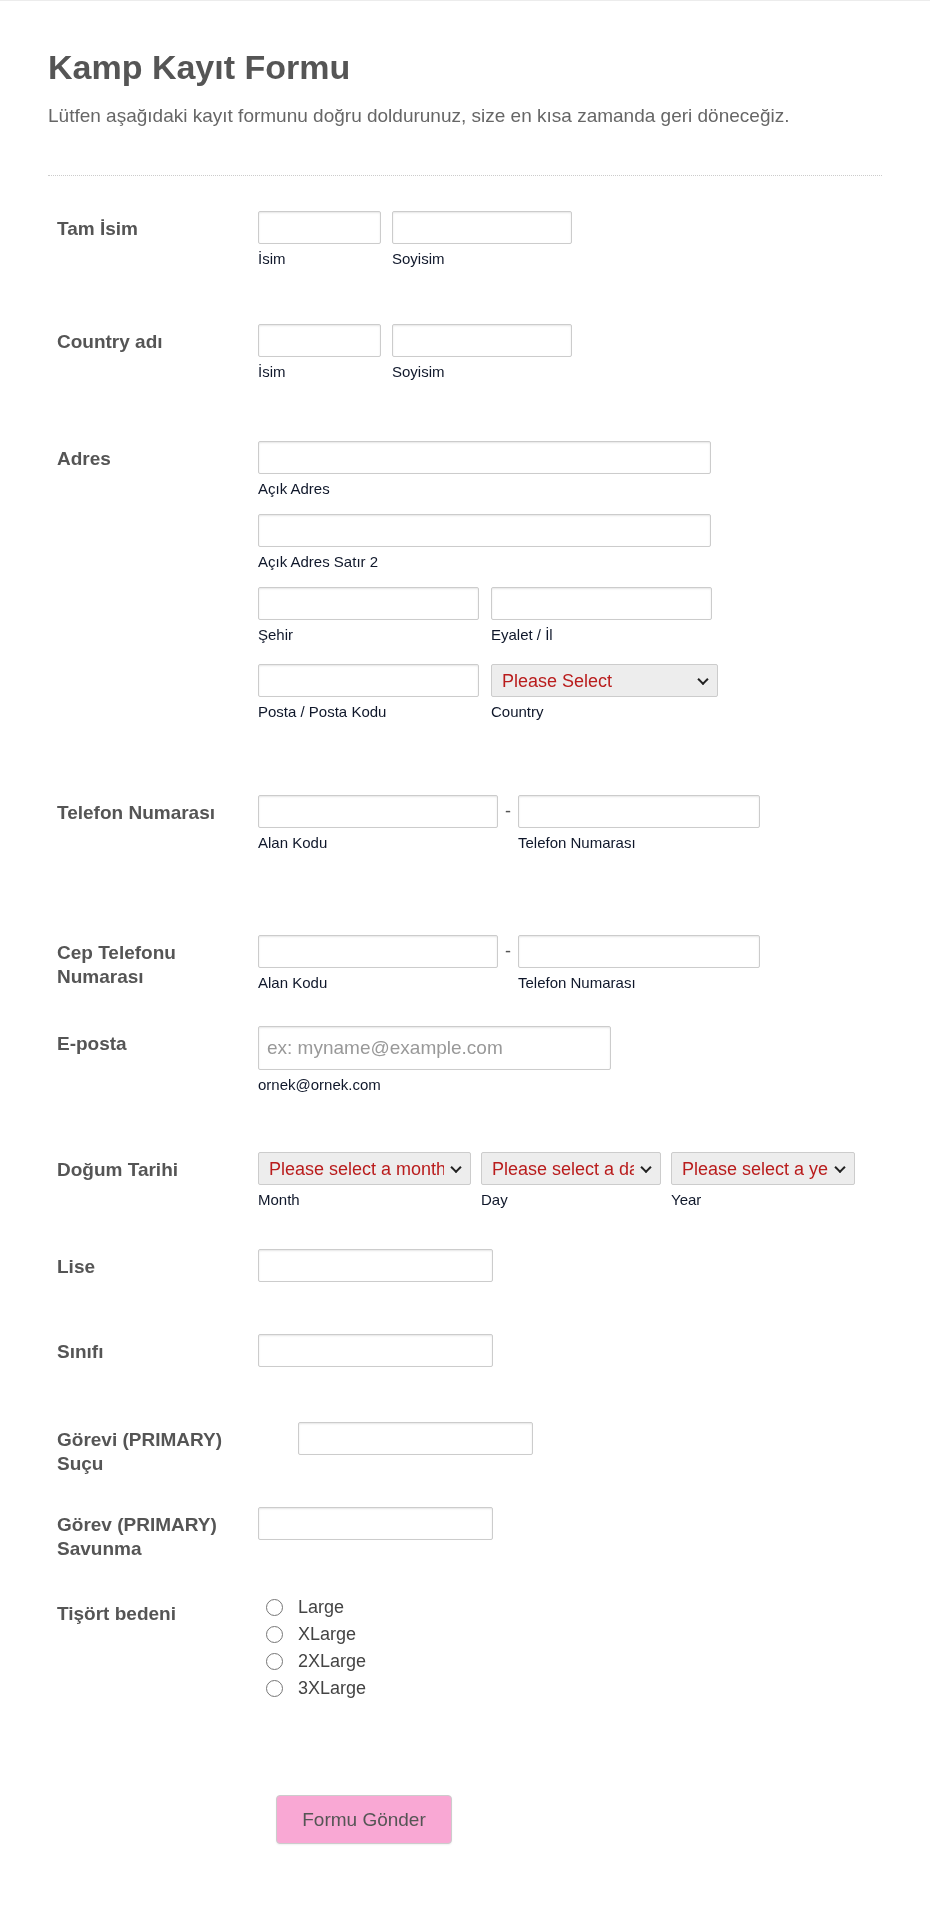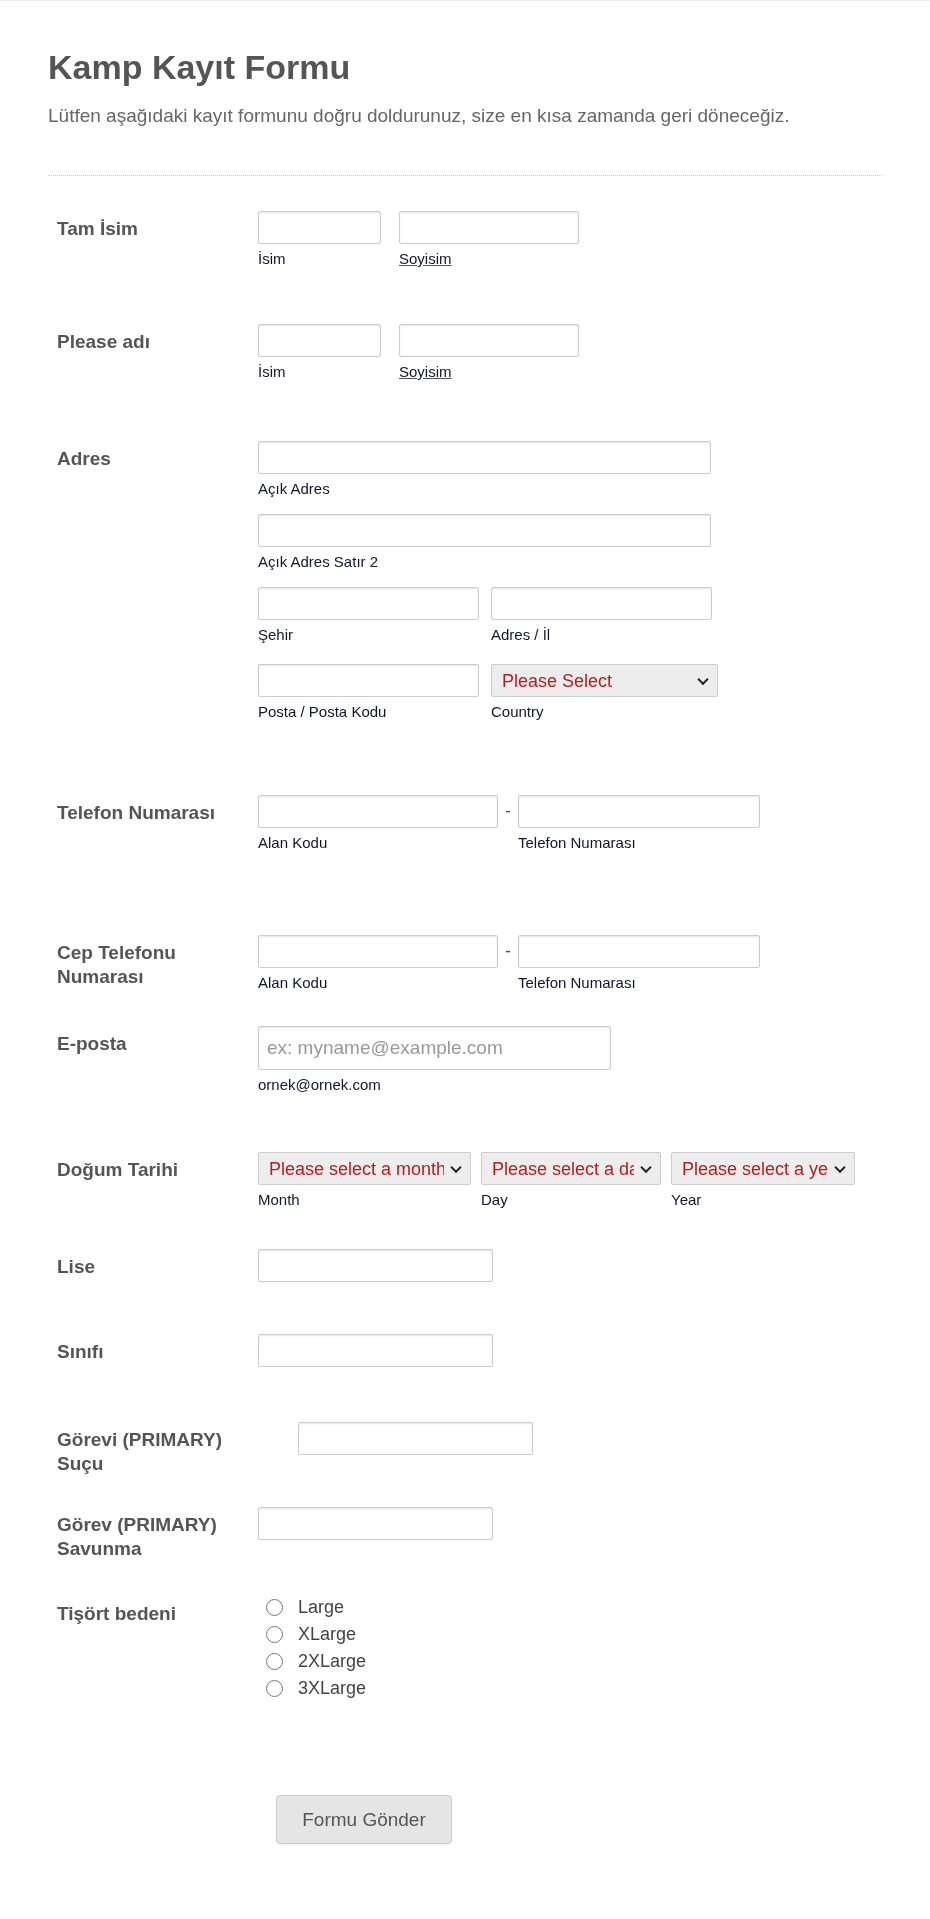--- a/index.html
+++ b/index.html
@@ -49,21 +49,21 @@
     font-size: 19px;
     line-height: 24px;
     font-weight: bold;
     color: #555;
     padding-top: 6px;
     padding-right: 10px;
   }
   .form-controls { flex: 1; }
   .cols { display: flex; }
   .col { display: flex; flex-direction: column; }
-  .gap7  { margin-left: 18px; text-decoration: underline; }
+  .gap7  { margin-left: 11px; }
   .gap12 { margin-left: 12px; }
   .gap10 { margin-left: 10px; }
   .sublabel {
     display: block;
     font-size: 15px;
     line-height: 18px;
     color: #0f172a;
     margin-top: 6px;
   }
   
@@ -166,21 +166,21 @@
     line-height: 22px;
     color: #444;
   }
   
   .submit-row { padding-left: 9px; }
   .submit-btn {
     display: block;
     margin-left: 219px;
     width: 176px;
     height: 49px;
-    background: #e5e5e5;
+    background: #f9a8d4;
     border: 1px solid #ccc;
     border-radius: 4px;
     box-shadow: 0 1px 2px rgba(0,0,0,0.06);
     font-family: inherit;
     font-size: 19px;
     color: #555;
     cursor: pointer;
   }
 </style>
 </head>
@@ -202,21 +202,21 @@
         </div>
         <div class="col gap7">
           <input type="text" class="ti w-last" style="">
           <span class="sublabel">Soyisim</span>
         </div>
       </div>
     </div>
   </div>
 
   <div class="form-line mb60">
-    <div class="form-label">Please adı</div>
+    <div class="form-label">Country adı</div>
     <div class="form-controls">
       <div class="cols">
         <div class="col">
           <input type="text" class="ti w-first" style="">
           <span class="sublabel">İsim</span>
         </div>
         <div class="col gap7">
           <input type="text" class="ti w-last" style="">
           <span class="sublabel">Soyisim</span>
         </div>
@@ -235,21 +235,21 @@
         <input type="text" class="ti w-long" style="">
         <span class="sublabel">Açık Adres Satır 2</span>
       </div>
       <div class="addr-row mb20 cols">
         <div class="col">
           <input type="text" class="ti w-half" style="">
           <span class="sublabel">Şehir</span>
         </div>
         <div class="col gap12">
           <input type="text" class="ti w-half" style="">
-          <span class="sublabel">Adres / İl</span>
+          <span class="sublabel">Eyalet / İl</span>
         </div>
       </div>
       <div class="addr-row last cols">
         <div class="col">
           <input type="text" class="ti w-half" style="">
           <span class="sublabel">Posta / Posta Kodu</span>
         </div>
         <div class="col gap12">
           <span class="sel-wrap">
             <select class="sel sel-country">

